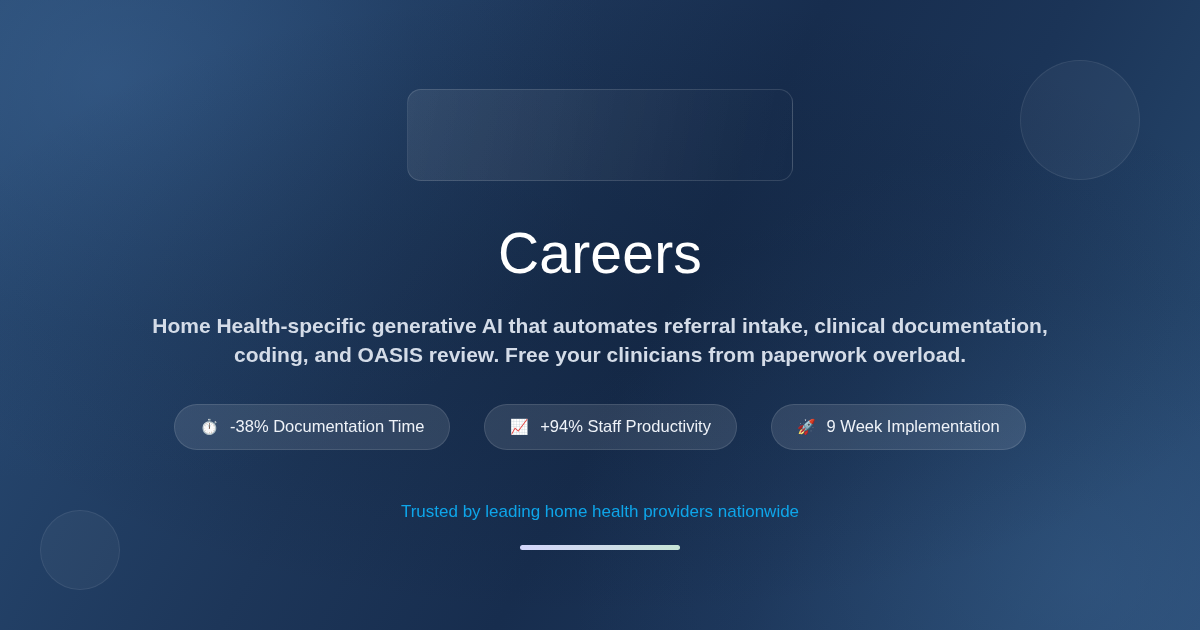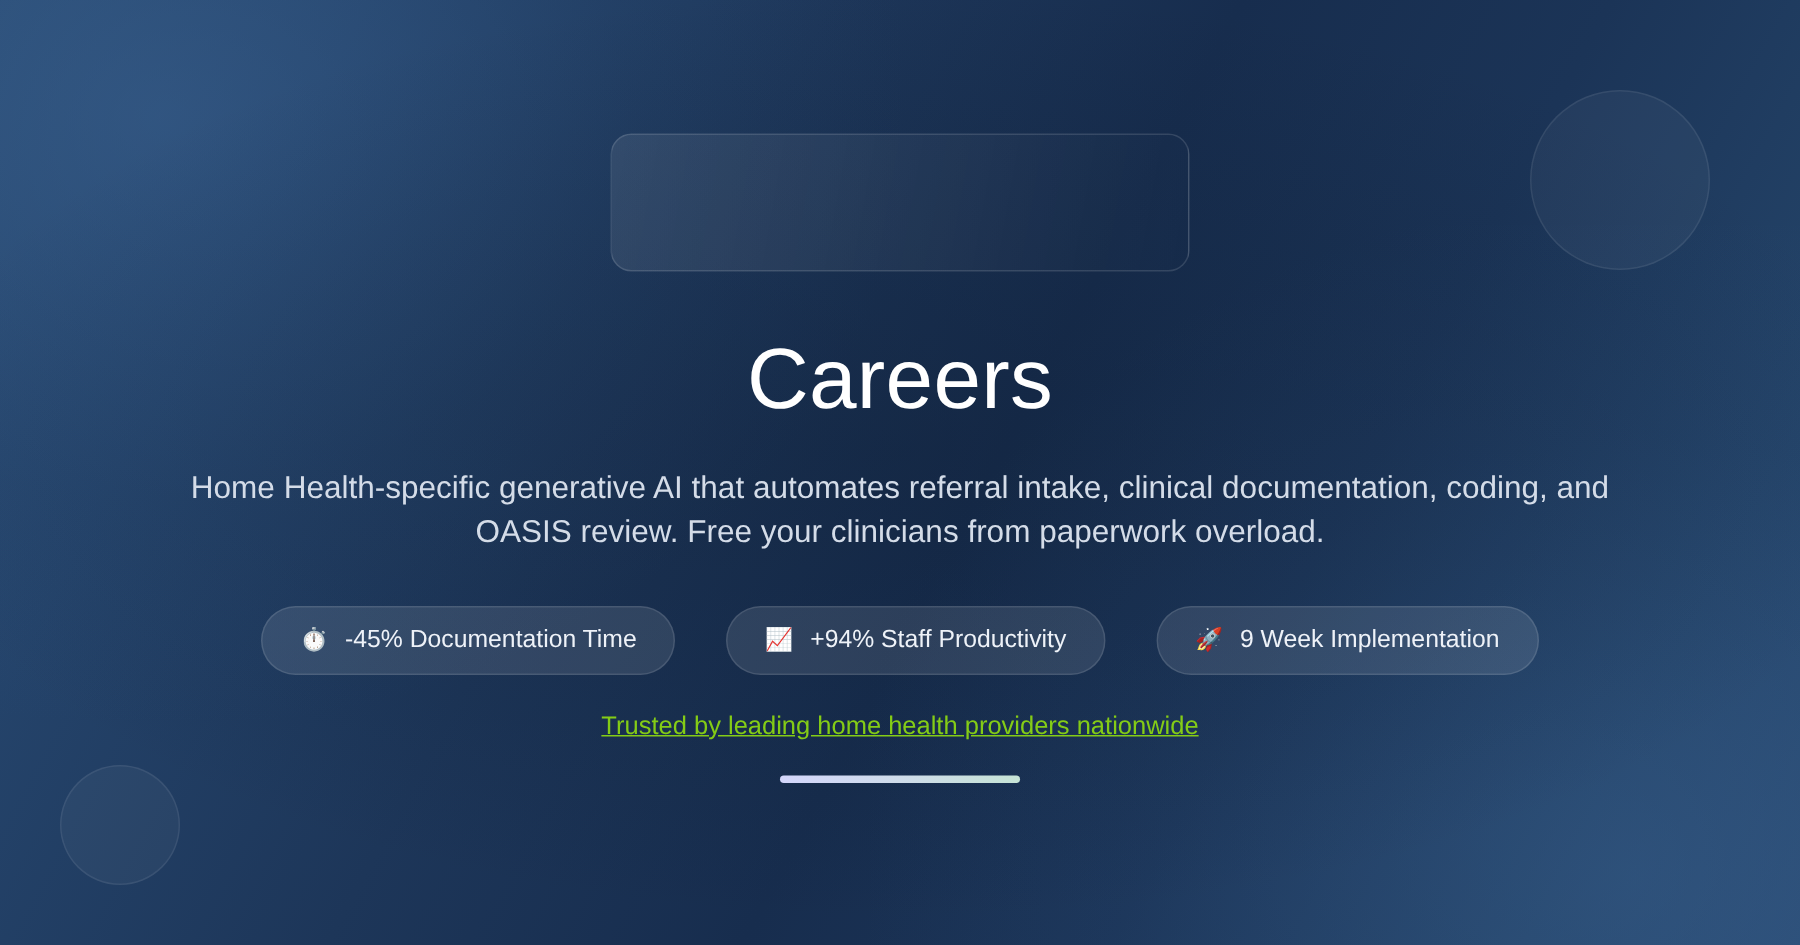--- a/index.html
+++ b/index.html
@@ -117,21 +117,21 @@
     line-height: 1.08;
     color: #ffffff;
     letter-spacing: 0.2px;
     text-align: center;
   }
 
   .subtitle {
     margin-top: 26px;
     width: 960px;
     font-size: 21px;
-    font-weight: 400;
+    font-weight: 700;
     line-height: 29px;
     color: #d4dce8;
     text-align: center;
   }
 
   
   .badge-row {
     margin-top: 35px;
     display: flex;
     align-items: center;
@@ -155,26 +155,25 @@
   }
 
   .badge-icon {
     font-size: 15px;
     line-height: 1;
     display: inline-block;
   }
 
   
   .trust-line {
-    margin-top: 24px;
+    margin-top: 52px;
     font-size: 17px;
     font-weight: 300;
-    color: #84cc16;
+    color: #0ea5e9;
     text-align: center;
-    text-decoration: underline;
   }
 
   .accent-bar {
     margin-top: 23px;
     width: 160px;
     height: 5px;
     border-radius: 3px;
     background: linear-gradient(90deg, #d3d6fb 0%, #cfdcea 50%, #c6e4d6 100%);
   }
 </style>
@@ -194,21 +193,21 @@
   <div class="logo-plate"></div>
 
   <h1 class="page-title">Careers</h1>
 
   <p class="subtitle">Home Health-specific generative AI that automates referral intake, clinical documentation, coding, and OASIS review. Free your clinicians from paperwork overload.</p>
 
   <div class="badge-row">
 
     <div class="badge">
       <span class="badge-icon">⏱️</span>
-      <span class="badge-label">-45% Documentation Time</span>
+      <span class="badge-label">-38% Documentation Time</span>
     </div>
 
     <div class="badge">
       <span class="badge-icon">📈</span>
       <span class="badge-label">+94% Staff Productivity</span>
     </div>
 
     <div class="badge">
       <span class="badge-icon">🚀</span>
       <span class="badge-label">9 Week Implementation</span>

